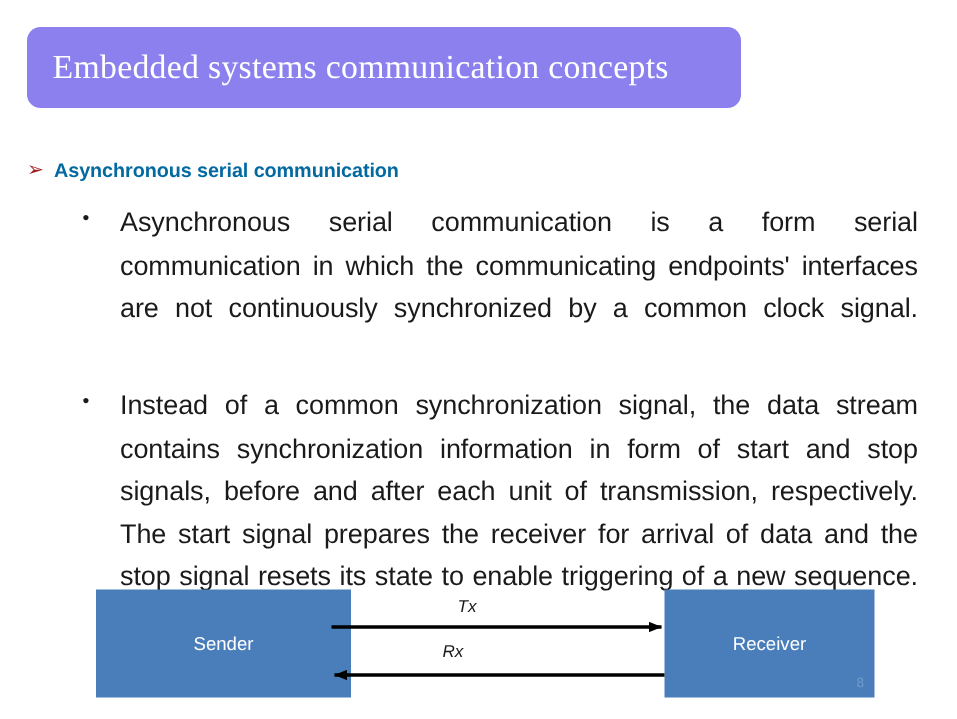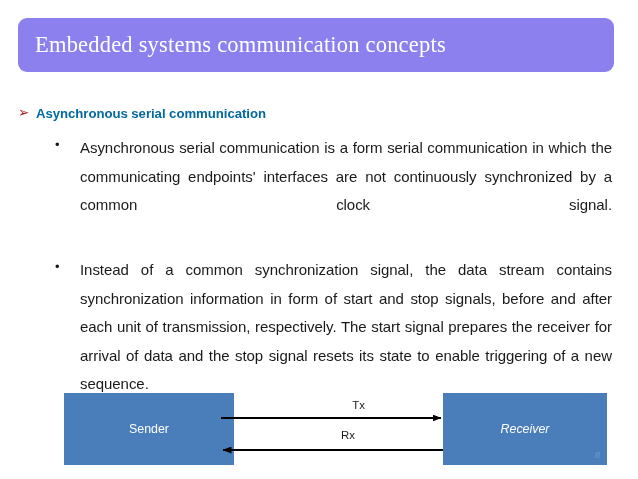--- a/index.html
+++ b/index.html
@@ -14,21 +14,21 @@
     overflow: hidden;
     font-family: "Liberation Sans", sans-serif;
     -webkit-font-smoothing: antialiased;
   }
 
   
   .title-banner {
     position: absolute;
     left: 18px;
     top: 18px;
-    width: 596px;
+    width: 476px;
     height: 54px;
     background: #8c80ee;
     border-radius: 9px;
     box-sizing: border-box;
     display: flex;
     align-items: center;
   }
   .title-text {
     color: #ffffff;
     font-family: "Liberation Serif", "DejaVu Serif", serif;
@@ -82,21 +82,21 @@
   }
   .dot-bullet {
     position: absolute;
     left: 0;
     top: 0;
     font-size: 13px;
     line-height: 22.5px;
     color: #1a1a1a;
   }
   .bullet-text {
-    font-size: 15px;
+    font-size: 18px;
     line-height: 28.5px;
     color: #1a1a1a;
     text-align: justify;
     text-justify: inter-word;
     letter-spacing: -0.05px;
   }
   .bullet-text::after {
     content: "";
     display: inline-block;
     width: 100%;
@@ -123,36 +123,36 @@
   }
   .node-sender {
     left: 64px;
     top: 393px;
     width: 170px;
     height: 72px;
   }
   .node-receiver {
     left: 443px;
     top: 393px;
-    width: 164px;
+    width: 140px;
     height: 72px;
-    font-style: italic;
   }
   .page-number {
     position: absolute;
     right: 7px;
     bottom: 5px;
     font-size: 9px;
     color: #6f9bcd;
   }
   .link-label {
     position: absolute;
     font-size: 11.4px;
     color: #1a1a1a;
-    text-align: right;
+    text-align: left;
+    font-style: italic;
   }
   .label-tx {
     left: 305px;
     top: 399px;
     width: 60px;
   }
   .label-rx {
     left: 295px;
     top: 429px;
     width: 60px;

